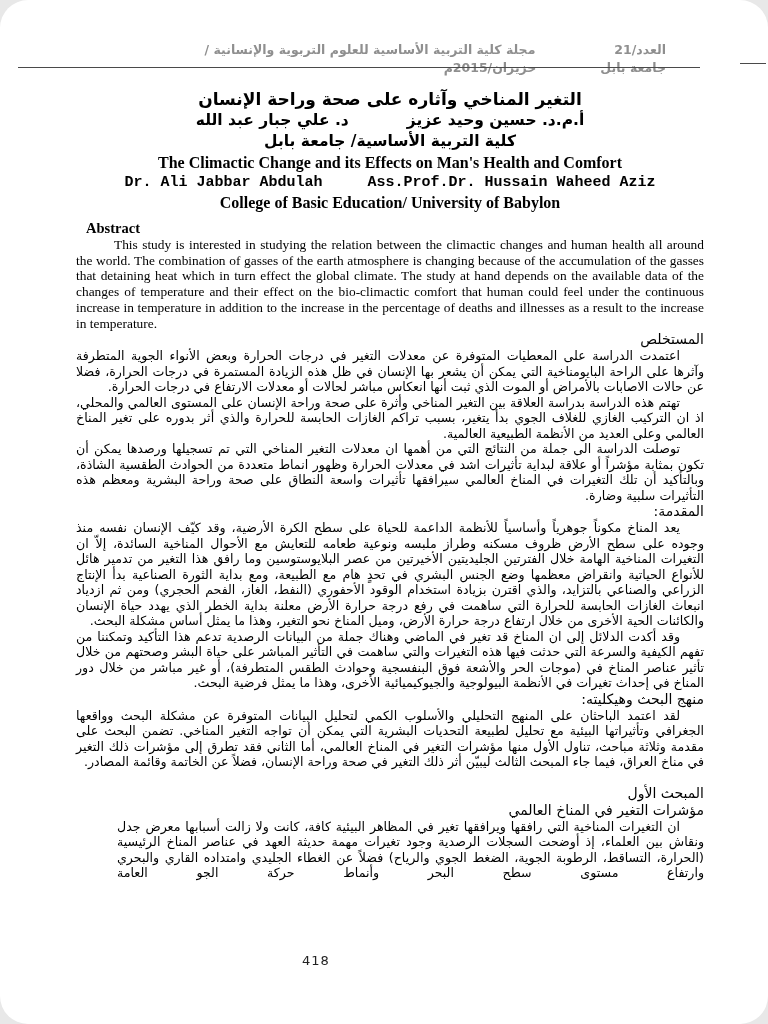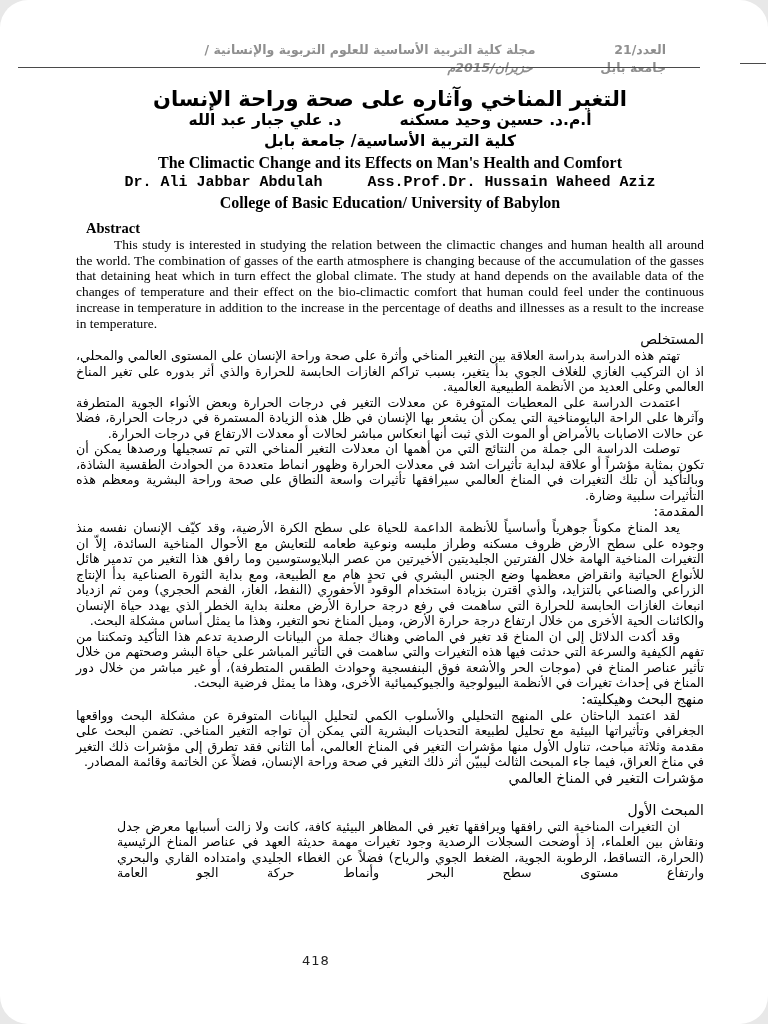--- a/index.html
+++ b/index.html
@@ -22,42 +22,42 @@
     position: absolute;
     color: #8f8f8f;
     font-weight: bold;
     font-size: 12.5px;
     direction: rtl;
     white-space: nowrap;
   }
   .h-issue   { top: 42px; right: 102px; }
   .h-journal { top: 42px; left: 150px; width: 440px; text-align: center; }
   .h-univ    { top: 60px; right: 102px; }
-  .h-date    { top: 60px; left: 420px; width: 140px; text-align: center; font-style: italic; }
+  .h-date    { top: 60px; left: 420px; width: 140px; text-align: center; }
   .header-rule {
     position: absolute; top: 67px; left: 18px; width: 682px; height: 0;
     border-top: 1.6px solid #4a4a4a;
   }
   .header-dash {
     position: absolute; top: 63px; right: 2px; width: 26px; height: 0;
     border-top: 1.6px solid #4a4a4a;
   }
 
   
   .content {
     position: absolute;
     top: 88px; left: 76px;
     width: 628px;
   }
 
   
   .title-block { text-align: center; }
   .ar-title {
     direction: rtl;
-    font-size: 21px; font-weight: bold;
+    font-size: 17px; font-weight: bold;
     line-height: 22px;
   }
   .ar-authors {
     direction: rtl;
     display: flex; justify-content: center; gap: 58px;
     font-size: 15.5px; font-weight: bold; line-height: 21px;
   }
   .ar-college {
     direction: rtl;
     font-size: 15.5px; font-weight: bold; line-height: 21px;
@@ -126,58 +126,58 @@
     <span class="htxt h-date">حزيران/2015م</span>
     <div class="header-rule"></div>
     <div class="header-dash"></div>
   </div>
 
   <div class="content">
 
     <div class="title-block">
       <div class="ar-title">التغير المناخي وآثاره على صحة وراحة الإنسان</div>
       <div class="ar-authors">
-        <span>أ.م.د. حسين وحيد مسكنه</span>
+        <span>أ.م.د. حسين وحيد عزيز</span>
         <span>د. علي جبار عبد الله</span>
       </div>
       <div class="ar-college">كلية التربية الأساسية/ جامعة بابل</div>
       <div class="en-title">The Climactic Change and its Effects on Man's Health and Comfort</div>
       <div class="en-authors">
         <span>Dr. Ali Jabbar Abdulah</span>
         <span>Ass.Prof.Dr. Hussain Waheed Aziz</span>
       </div>
       <div class="en-college">College of Basic Education/ University of Babylon</div>
     </div>
 
     <div>
       <div class="abstract-heading">Abstract</div>
       <p class="abstract-body">This study is interested in studying the relation between the climactic changes and human health all around the world. The combination of gasses of the earth atmosphere is changing because of the accumulation of the gasses that detaining heat which in turn effect the global climate. The study at hand depends on the available data of the changes of temperature and their effect on the bio-climactic comfort that human could feel under the continuous increase in temperature in addition to the increase in the percentage of deaths and illnesses as a result to the increase in temperature.</p>
     </div>
 
     <div class="ar-section">
       <div class="ar-h">المستخلص</div>
+      <p class="ar-p">اعتمدت الدراسة على المعطيات المتوفرة عن معدلات التغير في درجات الحرارة وبعض الأنواء الجوية المتطرفة وآثرها على الراحة البايومناخية التي يمكن أن يشعر بها الإنسان في ظل هذه الزيادة المستمرة في درجات الحرارة، فضلا عن حالات الاصابات بالأمراض أو الموت الذي ثبت أنها انعكاس مباشر لحالات أو معدلات الارتفاع في درجات الحرارة.</p>
       <p class="ar-p">تهتم هذه الدراسة بدراسة العلاقة بين التغير المناخي وأثرة على صحة وراحة الإنسان على المستوى العالمي والمحلي، اذ ان التركيب الغازي للغلاف الجوي بدأ يتغير، بسبب تراكم الغازات الحابسة للحرارة والذي أثر بدوره على تغير المناخ العالمي وعلى العديد من الأنظمة الطبيعية العالمية.</p>
-      <p class="ar-p">اعتمدت الدراسة على المعطيات المتوفرة عن معدلات التغير في درجات الحرارة وبعض الأنواء الجوية المتطرفة وآثرها على الراحة البايومناخية التي يمكن أن يشعر بها الإنسان في ظل هذه الزيادة المستمرة في درجات الحرارة، فضلا عن حالات الاصابات بالأمراض أو الموت الذي ثبت أنها انعكاس مباشر لحالات أو معدلات الارتفاع في درجات الحرارة.</p>
       <p class="ar-p">توصلت الدراسة الى جملة من النتائج التي من أهمها ان معدلات التغير المناخي التي تم تسجيلها ورصدها يمكن أن تكون بمثابة مؤشراً أو علاقة لبداية تأثيرات اشد في معدلات الحرارة وظهور انماط متعددة من الحوادث الطقسية الشاذة، وبالتأكيد أن تلك التغيرات في المناخ العالمي سيرافقها تأثيرات واسعة النطاق على صحة وراحة البشرية ومعظم هذه التأثيرات سلبية وضارة.</p>
     </div>
 
     <div class="ar-section">
       <div class="ar-h">المقدمة:</div>
       <p class="ar-p">يعد المناخ مكوناً جوهرياً وأساسياً للأنظمة الداعمة للحياة على سطح الكرة الأرضية، وقد كيّف الإنسان نفسه منذ وجوده على سطح الأرض ظروف مسكنه وطراز ملبسه ونوعية طعامه للتعايش مع الأحوال المناخية السائدة، إلاّ ان التغيرات المناخية الهامة خلال الفترتين الجليديتين الأخيرتين من عصر البلايوستوسين وما رافق هذا التغير من تدمير هائل للأنواع الحياتية وانقراض معظمها وضع الجنس البشري في تحدٍ هام مع الطبيعة، ومع بداية الثورة الصناعية بدأ الإنتاج الزراعي والصناعي بالتزايد، والذي اقترن بزيادة استخدام الوقود الأحفوري (النفط، الغاز، الفحم الحجري) ومن ثم ازدياد انبعاث الغازات الحابسة للحرارة التي ساهمت في رفع درجة حرارة الأرض معلنة بداية الخطر الذي يهدد حياة الإنسان والكائنات الحية الأخرى من خلال ارتفاع درجة حرارة الأرض، وميل المناخ نحو التغير، وهذا ما يمثل أساس مشكلة البحث.</p>
       <p class="ar-p">وقد أكدت الدلائل إلى ان المناخ قد تغير في الماضي وهناك جملة من البيانات الرصدية تدعم هذا التأكيد وتمكننا من تفهم الكيفية والسرعة التي حدثت فيها هذه التغيرات والتي ساهمت في التأثير المباشر على حياة البشر وصحتهم من خلال تأثير عناصر المناخ في (موجات الحر والأشعة فوق البنفسجية وحوادث الطقس المتطرفة)، أو غير مباشر من خلال دور المناخ في إحداث تغيرات في الأنظمة البيولوجية والجيوكيميائية الأخرى، وهذا ما يمثل فرضية البحث.</p>
     </div>
 
     <div class="ar-section">
       <div class="ar-h">منهج البحث وهيكليته:</div>
       <p class="ar-p">لقد اعتمد الباحثان على المنهج التحليلي والأسلوب الكمي لتحليل البيانات المتوفرة عن مشكلة البحث وواقعها الجغرافي وتأثيراتها البيئية مع تحليل لطبيعة التحديات البشرية التي يمكن أن تواجه التغير المناخي. تضمن البحث على مقدمة وثلاثة مباحث، تناول الأول منها مؤشرات التغير في المناخ العالمي، أما الثاني فقد تطرق إلى مؤشرات ذلك التغير في مناخ العراق، فيما جاء المبحث الثالث ليبيّن أثر ذلك التغير في صحة وراحة الإنسان، فضلاً عن الخاتمة وقائمة المصادر.</p>
     </div>
 
     <div class="ar-section">
+      <div class="ar-h gap-before">المبحث الأول</div>
       <div class="ar-h">مؤشرات التغير في المناخ العالمي</div>
-      <div class="ar-h gap-before">المبحث الأول</div>
       <p class="ar-p runs-on">ان التغيرات المناخية التي رافقها ويرافقها تغير في المظاهر البيئية كافة، كانت ولا زالت أسبابها معرض جدل ونقاش بين العلماء، إذ أوضحت السجلات الرصدية وجود تغيرات مهمة حديثة العهد في عناصر المناخ الرئيسية (الحرارة، التساقط، الرطوبة الجوية، الضغط الجوي والرياح) فضلاً عن الغطاء الجليدي وامتداده القاري والبحري وارتفاع مستوى سطح البحر وأنماط حركة الجو العامة</p>
     </div>
 
   </div>
 
   <div class="page-number">418</div>
 
 </div>
 
 </body></html>

